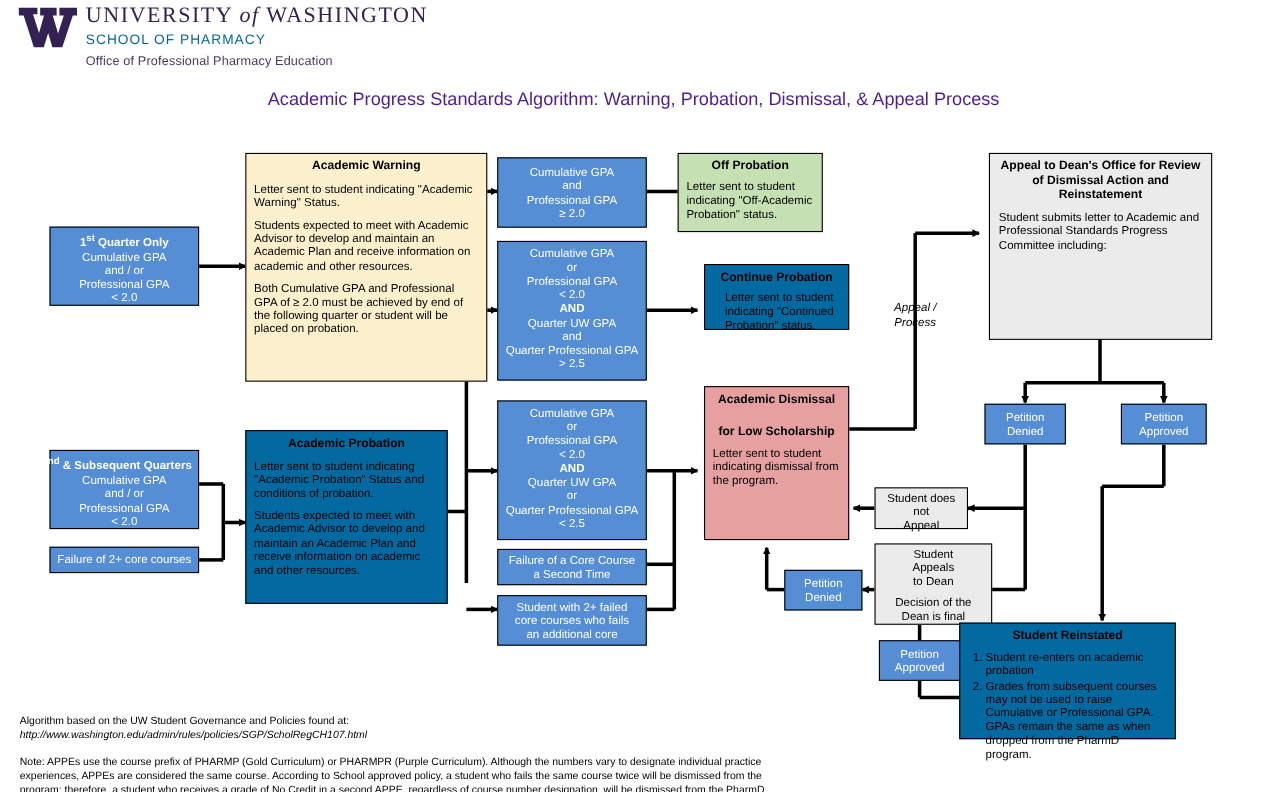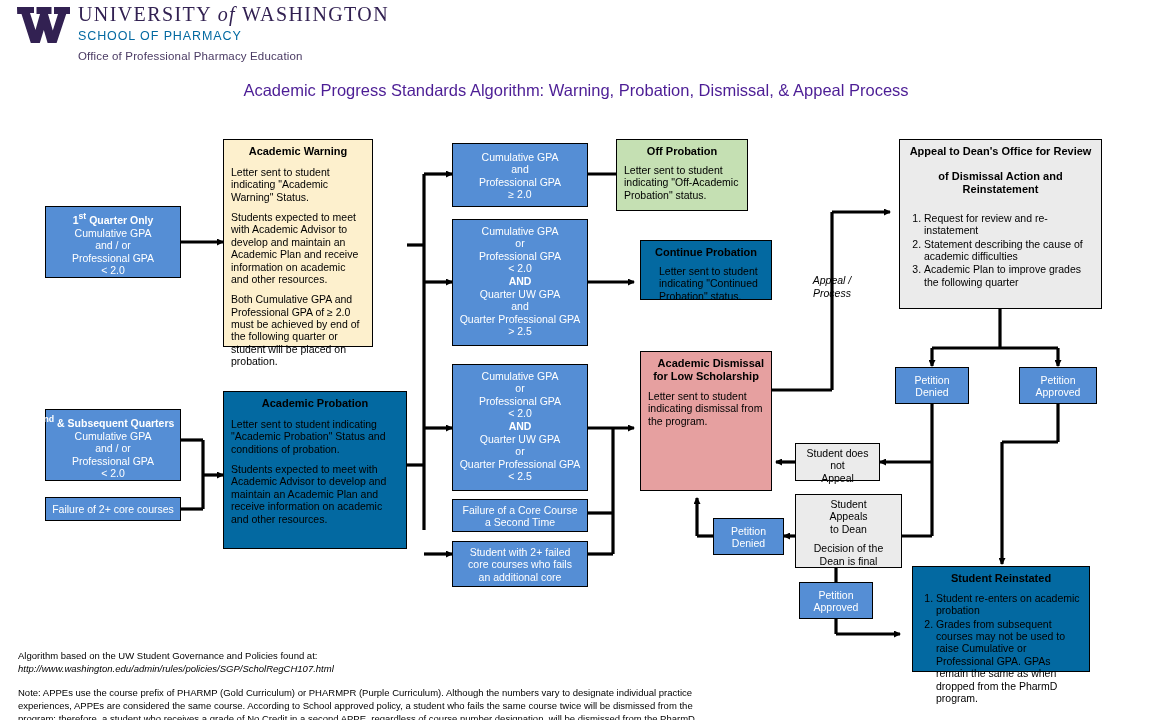--- a/index.html
+++ b/index.html
@@ -144,21 +144,21 @@
   <span class="bdy">Cumulative GPA</span>
   <span class="bdy">and / or</span>
   <span class="bdy">Professional GPA</span>
   <span class="bdy">&lt; 2.0</span>
 </div>
 
 <div class="node blue" style="left:45px;top:497px;width:136px;height:24px;padding-top:5px;">
   <span class="bdy" style="white-space:nowrap;">Failure of 2+ core courses</span>
 </div>
 
-<div class="node cream" style="left:223px;top:139px;width:150px;height:208px;">
+<div class="node cream" style="left:223px;top:139px;width:220px;height:208px;">
   <span class="ttl">Academic Warning</span>
   <span class="bdy">Letter sent to student indicating "Academic Warning" Status.</span>
   <span class="gap"></span>
   <span class="bdy">Students expected to meet with Academic Advisor to develop and maintain an Academic Plan and receive information on academic and other resources.</span>
   <span class="gap"></span>
   <span class="bdy">Both Cumulative GPA and Professional GPA of ≥ 2.0 must be achieved by end of the following quarter or student will be placed on probation.</span>
 </div>
 
 <div class="node pink" style="left:223px;top:391px;width:184px;height:158px;">
   <span class="ttl">Academic Probation</span>
@@ -213,41 +213,37 @@
   <span class="ttl" style="margin-bottom:6px;">Off Probation</span>
   <span class="bdy">Letter sent to student indicating "Off-Academic Probation" status.</span>
 </div>
 
 <div class="node pink" style="left:640px;top:240px;width:132px;height:60px;">
   <span class="ttl" style="margin-bottom:6px;">Continue Probation</span>
   <span class="bdy" style="padding-left:11px;">Letter sent to student indicating "Continued Probation" status.</span>
 </div>
 
 <div class="node rose" style="left:640px;top:351px;width:132px;height:140px;">
-  <span class="ttl" style="margin-bottom:0;text-align:right;">Academic Dismissal</span>
+  <span class="ttl" style="margin-bottom:16px;">Academic Dismissal</span>
   <span class="ttl" style="margin-bottom:7px;">for Low Scholarship</span>
   <span class="bdy">Letter sent to student indicating dismissal from the program.</span>
   <span class="gap"></span>
 </div>
 
 <div class="label-it" style="left:796px;top:274px;width:72px;">
   <span>Appeal /</span><br>
   <span>Process</span>
 </div>
 
 <div class="node grey" style="left:899px;top:139px;width:203px;height:170px;">
-  <span class="ttl" style="margin-bottom:12px;">Appeal to Dean's Office for Review</span>
+  <span class="ttl" style="margin-bottom:0;">Appeal to Dean's Office for Review</span>
   <span class="ttl" style="margin-bottom:0;">of Dismissal Action and</span>
   <span class="ttl" style="margin-bottom:8px;">Reinstatement</span>
-  <span class="gap"></span>
-  <ol class="olist">
-    <li>Request for review and re-instatement</li>
-    <li>Statement describing the cause of academic difficulties</li>
-    <li>Academic Plan to improve grades the following quarter</li>
-  </ol>
+  <span class="bdy">Student submits letter to Academic and Professional Standards Progress Committee including:</span>
+  <span class="gap"></span>
 </div>
 
 <div class="node blue" style="left:895px;top:367px;width:74px;height:37px;padding-top:6px;">
   <span class="bdy">Petition</span>
   <span class="bdy">Denied</span>
 </div>
 
 <div class="node blue" style="left:1019px;top:367px;width:78px;height:37px;padding-top:6px;">
   <span class="bdy">Petition</span>
   <span class="bdy">Approved</span>
@@ -271,21 +267,21 @@
 <div class="node blue" style="left:713px;top:518px;width:71px;height:37px;padding-top:6px;">
   <span class="bdy">Petition</span>
   <span class="bdy">Denied</span>
 </div>
 
 <div class="node blue" style="left:799px;top:582px;width:74px;height:37px;padding-top:6px;">
   <span class="bdy">Petition</span>
   <span class="bdy">Approved</span>
 </div>
 
-<div class="node pink" style="left:912px;top:566px;width:178px;height:106px;">
+<div class="node pink" style="left:872px;top:566px;width:197px;height:106px;">
   <span class="ttl" style="margin-bottom:7px;">Student Reinstated</span>
   <ol class="olist">
     <li>Student re-enters on academic probation</li>
     <li>Grades from subsequent courses may not be used to raise Cumulative or Professional GPA. GPAs remain the same as when dropped from the PharmD program.</li>
   </ol>
 </div>
 
 <div class="foot" style="left:18px;top:650px;width:700px;">
   <span>Algorithm based on the UW Student Governance and Policies found at:</span><br>
   <i>http://www.washington.edu/admin/rules/policies/SGP/ScholRegCH107.html</i>

